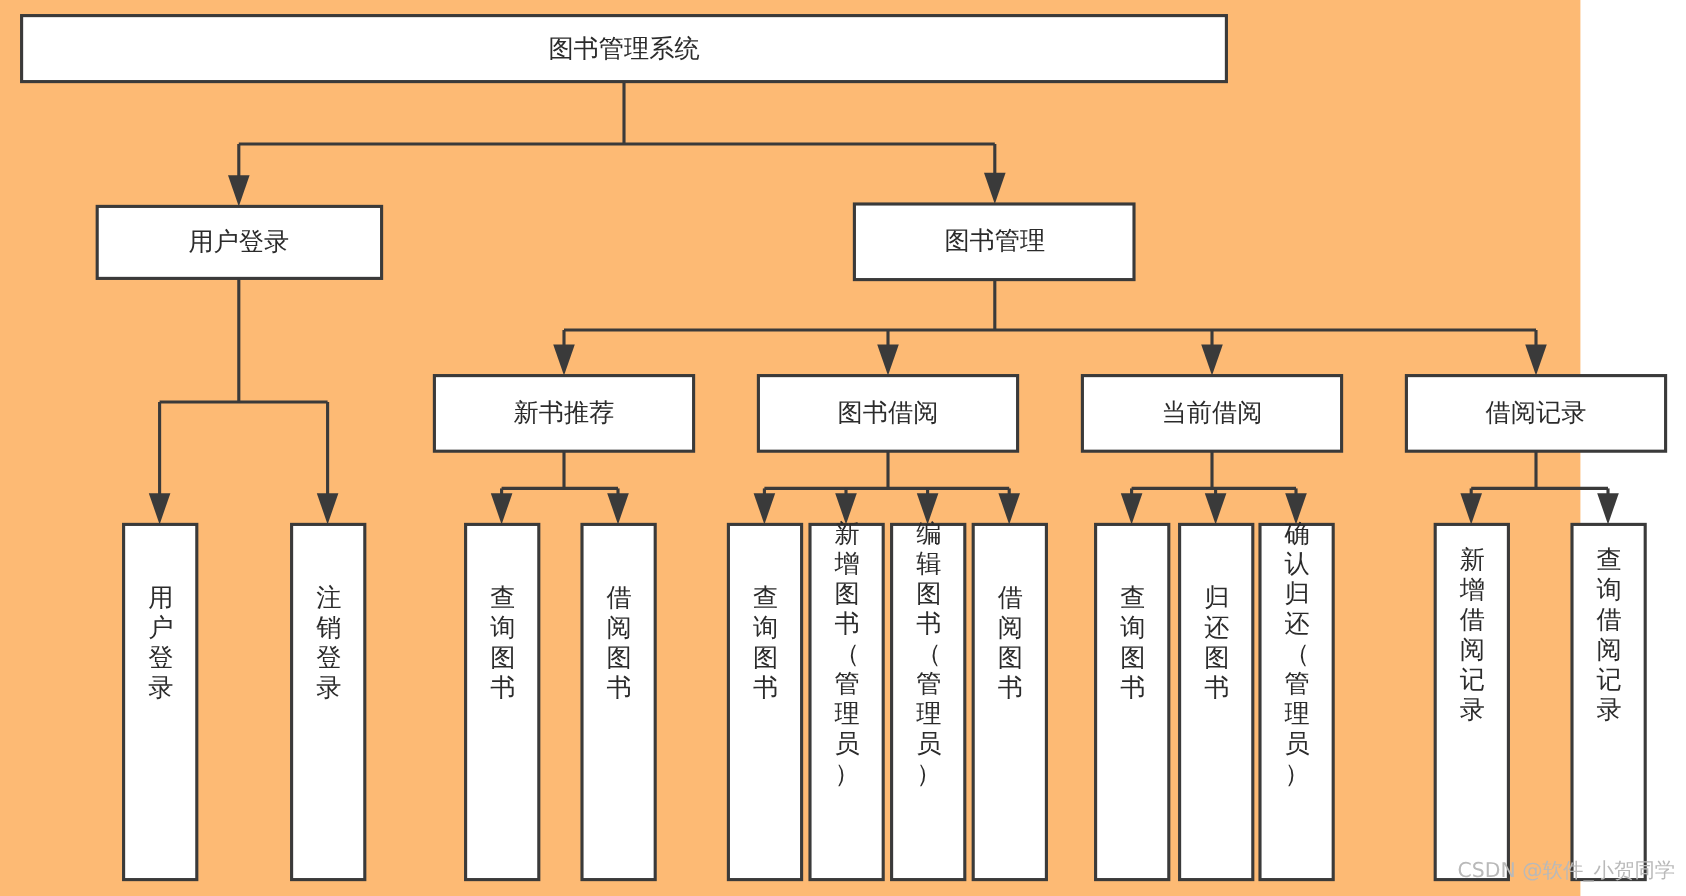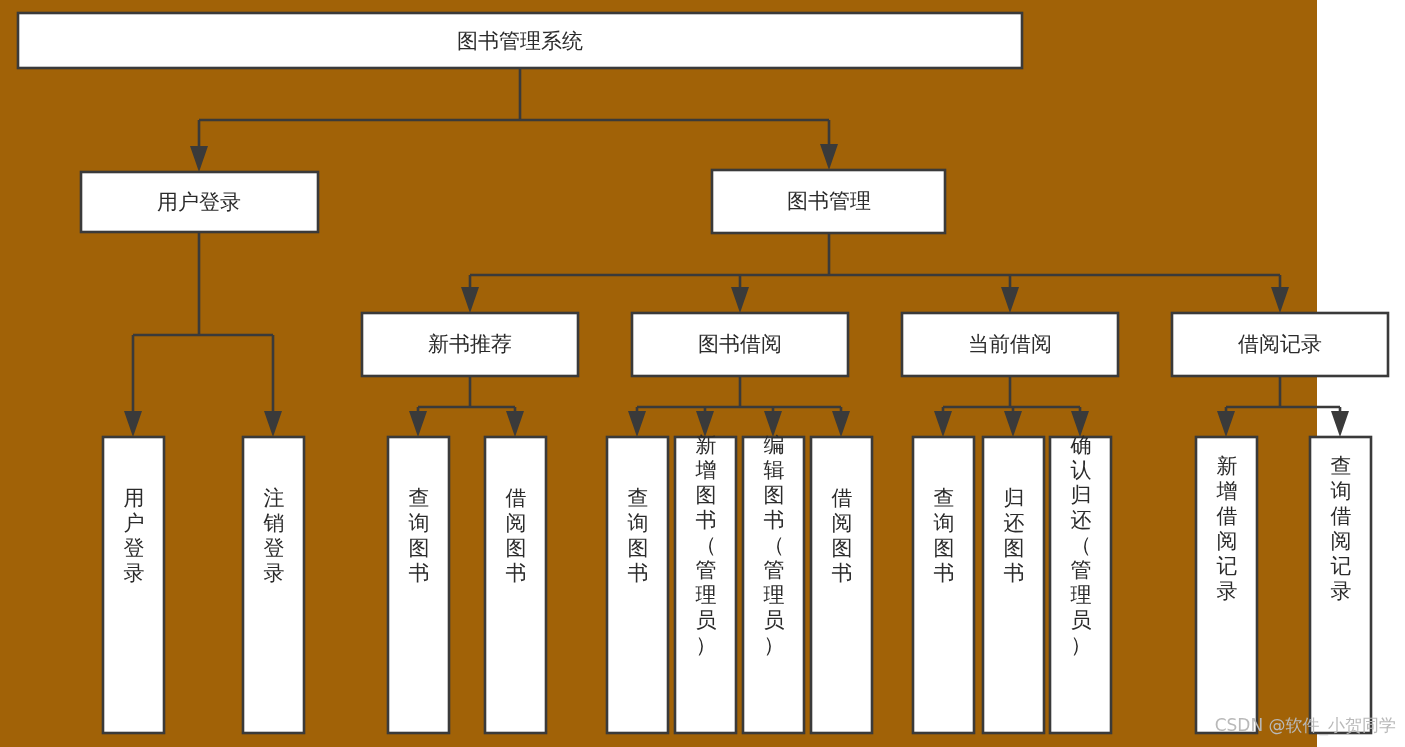--- a/index.html
+++ b/index.html
@@ -11,21 +11,21 @@
   body {
     width: 1405px;
     height: 747px;
     font-family: "DejaVu Sans", "Liberation Sans", sans-serif;
     overflow: hidden;
   }
   #diagram-root {
     position: relative;
     width: 1317px;
     height: 747px;
-    background: #a16207;
+    background: #fdba74;
   }
   svg.diagram-canvas {
     position: absolute;
     left: 0;
     top: 0;
     width: 1405px;
     height: 747px;
     display: block;
   }
   .node-box {

